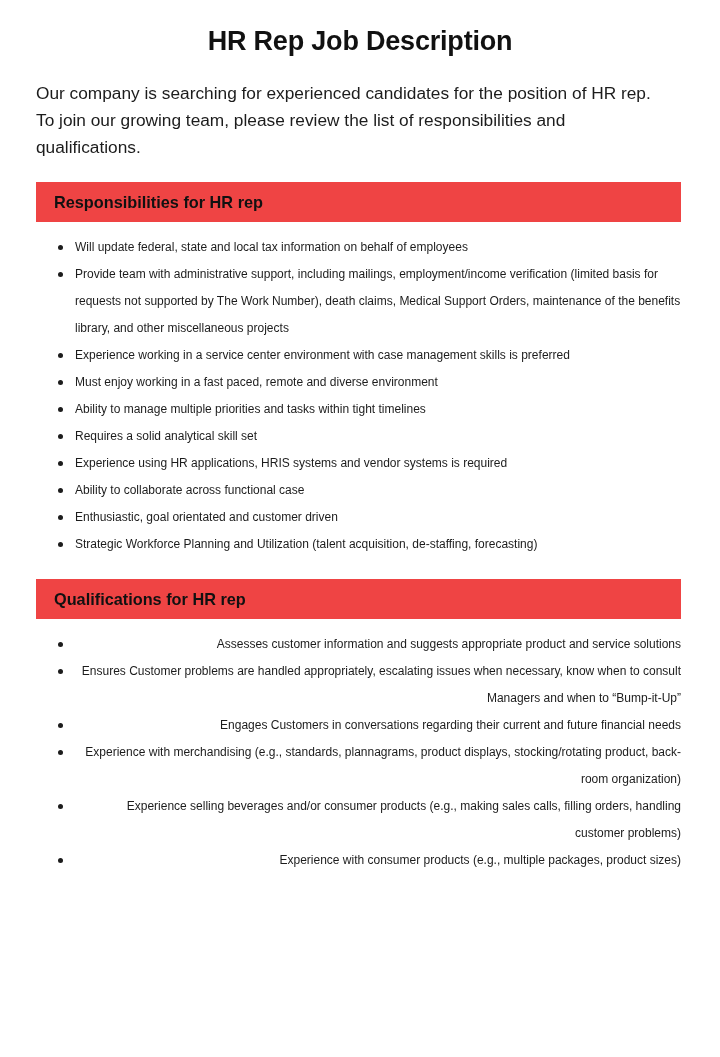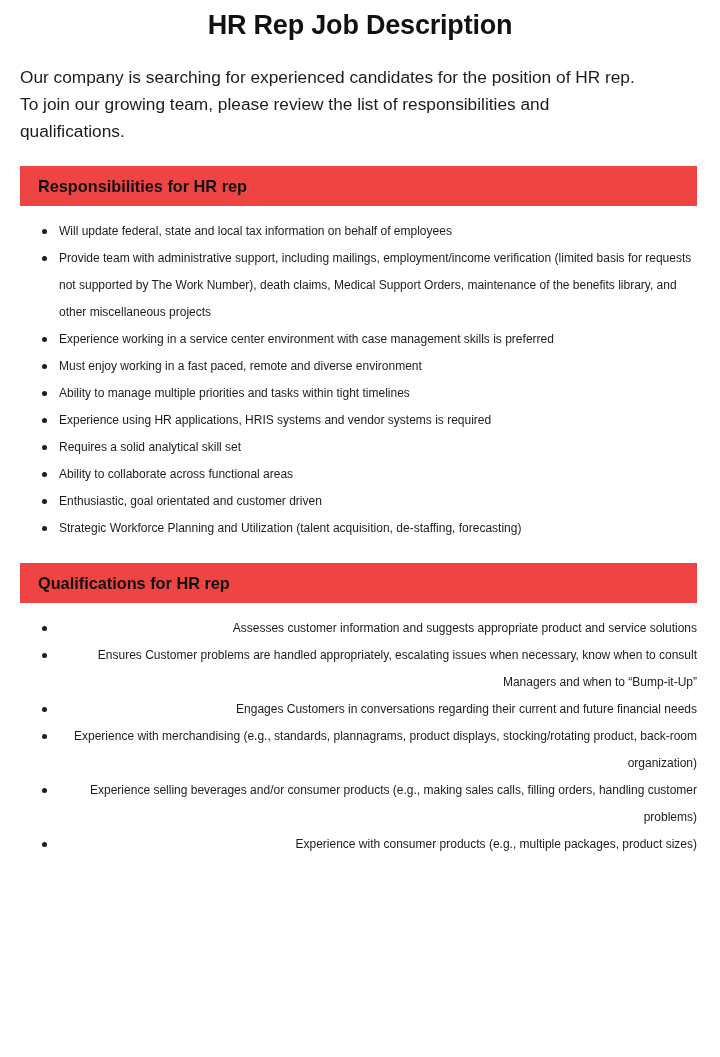--- a/index.html
+++ b/index.html
@@ -11,21 +11,21 @@
     width: 720px;
     height: 1057px;
     font-family: "Liberation Sans", sans-serif;
     color: #1a1a1a;
     overflow: hidden;
   }
 
   .page {
     width: 720px;
     box-sizing: border-box;
-    padding: 0;
+    padding: 16px;
   }
 
   .doc-title {
     text-align: center;
     font-size: 27px;
     font-weight: bold;
     letter-spacing: -0.2px;
     color: #111111;
     margin: 0;
     padding: 6px 20px 0 20px;
@@ -103,23 +103,23 @@
   <p class="intro">Our company is searching for experienced candidates for the position of HR rep. To join our growing team, please review the list of responsibilities and qualifications.</p>
 
   <div class="section section-responsibilities">
     <div class="section-head">Responsibilities for HR rep</div>
     <ul class="bullets">
       <li><span class="bullet-dot"></span><span>Will update federal, state and local tax information on behalf of employees</span></li>
       <li><span class="bullet-dot"></span><span>Provide team with administrative support, including mailings, employment/income verification (limited basis for requests not supported by The Work Number), death claims, Medical Support Orders, maintenance of the benefits library, and other miscellaneous projects</span></li>
       <li><span class="bullet-dot"></span><span>Experience working in a service center environment with case management skills is preferred</span></li>
       <li><span class="bullet-dot"></span><span>Must enjoy working in a fast paced, remote and diverse environment</span></li>
       <li><span class="bullet-dot"></span><span>Ability to manage multiple priorities and tasks within tight timelines</span></li>
+      <li><span class="bullet-dot"></span><span>Requires a solid analytical skill set</span></li>
       <li><span class="bullet-dot"></span><span>Experience using HR applications, HRIS systems and vendor systems is required</span></li>
-      <li><span class="bullet-dot"></span><span>Requires a solid analytical skill set</span></li>
-      <li><span class="bullet-dot"></span><span>Ability to collaborate across functional areas</span></li>
+      <li><span class="bullet-dot"></span><span>Ability to collaborate across functional case</span></li>
       <li><span class="bullet-dot"></span><span>Enthusiastic, goal orientated and customer driven</span></li>
       <li><span class="bullet-dot"></span><span>Strategic Workforce Planning and Utilization (talent acquisition, de-staffing, forecasting)</span></li>
     </ul>
   </div>
 
   <div class="section section-qualifications">
     <div class="section-head">Qualifications for HR rep</div>
     <ul class="bullets">
       <li><span class="bullet-dot"></span><span>Assesses customer information and suggests appropriate product and service solutions</span></li>
       <li><span class="bullet-dot"></span><span>Ensures Customer problems are handled appropriately, escalating issues when necessary, know when to consult Managers and when to “Bump-it-Up”</span></li>

